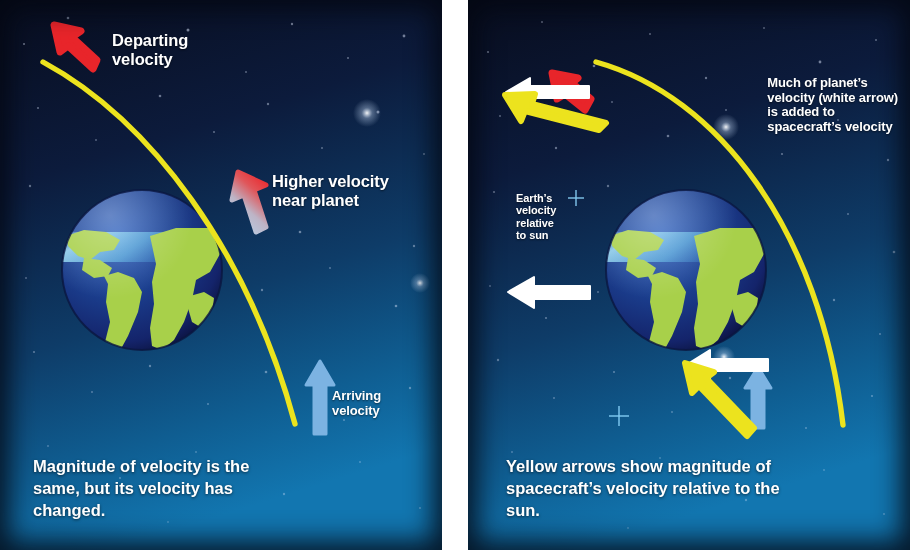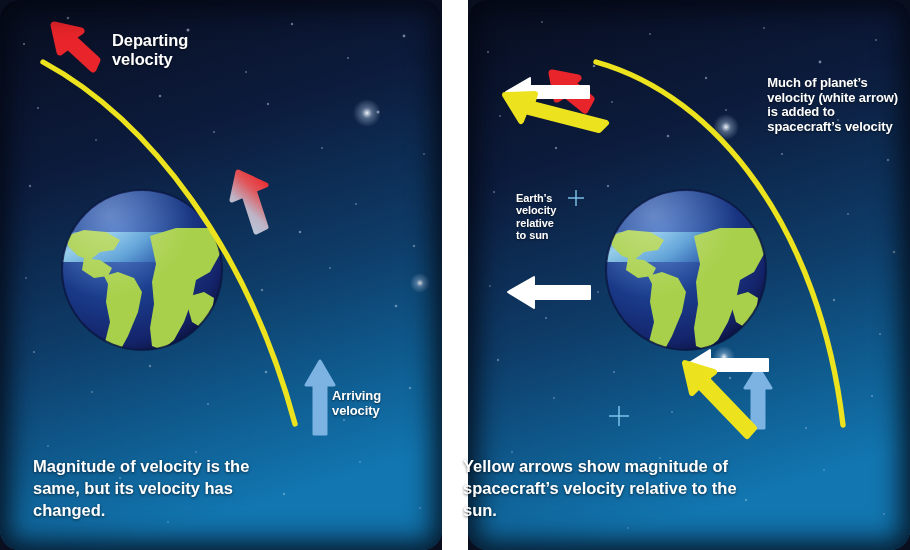--- a/index.html
+++ b/index.html
@@ -1,21 +1,21 @@
 <!DOCTYPE html>
 <html><head>
 <meta charset="utf-8">
 <title>Gravity Assist Diagram</title>
 <style>
   html,body{margin:0;padding:0;background:#000;}
   #stage{
     position:relative;width:910px;height:550px;overflow:hidden;
     font-family:"Liberation Sans", sans-serif;background:#0a0f20;
   }
-  .panel{position:absolute;top:0;height:550px;width:442px;overflow:hidden;border-radius:20px;}
+  .panel{position:absolute;top:0;height:550px;width:442px;overflow:hidden;}
   #panel-left{left:0;}
   #panel-right{left:468px;}
   .panel-bg{position:absolute;inset:0;}
   .divider{position:absolute;top:0;left:442px;width:26px;height:550px;background:#ffffff;}
   .vignette{
     position:absolute;inset:0;pointer-events:none;
     box-shadow:inset 0 0 26px 9px rgba(4,7,18,.85);
   }
   .panel-svg{position:absolute;inset:0;width:100%;height:100%;}
   .label{
@@ -26,21 +26,21 @@
   .caption{
     position:absolute;color:#fff;font-weight:bold;font-size:16.5px;
     line-height:1.33;white-space:pre-line;text-shadow:0 1px 3px rgba(0,0,0,.6);
   }
   #lbl-departing{left:112px;top:31px;font-size:16.5px;}
   #lbl-higher{left:272px;top:172px;font-size:16.5px;}
   #lbl-arriving{left:332px;top:389px;font-size:13px;}
   #cap-left{left:33px;top:456px;width:260px;}
   #lbl-much{right:12px;top:28px;font-size:13px;text-align:left;margin-top:48px;}
   #lbl-earths{left:516px;top:192px;font-size:11px;}
-  #cap-right{left:463px;top:456px;width:290px;}
+  #cap-right{left:506px;top:456px;width:290px;}
 </style>
 </head>
 <body>
 
 <div id="stage">
 
   <div class="panel" id="panel-left">
     <svg class="panel-svg" viewBox="0 0 442 550" preserveAspectRatio="none">
       <defs>
         <linearGradient id="spaceL" x1="0" y1="0" x2="0.25" y2="1">
@@ -156,20 +156,22 @@
         <path d="M238 172 L232 200 L244 195 L256 232 L266 227 L254 190 L266 185 Z" fill="url(#velGrad)" stroke="url(#velGrad)" stroke-width="5" stroke-linejoin="round"></path>
       </g>
 
       <g>
         <path d="M320 361 L306 385 L314 385 L314 434 L326 434 L326 385 L334 385 Z" fill="#7cb3e2" stroke="#7cb3e2" stroke-width="3" stroke-linejoin="round"></path>
       </g>
     </svg>
 
     <div class="label" id="lbl-departing">Departing
 velocity</div>
+    <div class="label" id="lbl-higher">Higher velocity
+near planet</div>
     <div class="label" id="lbl-arriving">Arriving
 velocity</div>
     <div class="caption" id="cap-left">Magnitude of velocity is the same, but its velocity has changed.</div>
 
     <div class="vignette"></div>
   </div>
 
   <div class="divider"></div>
 
   <div class="panel" id="panel-right">

